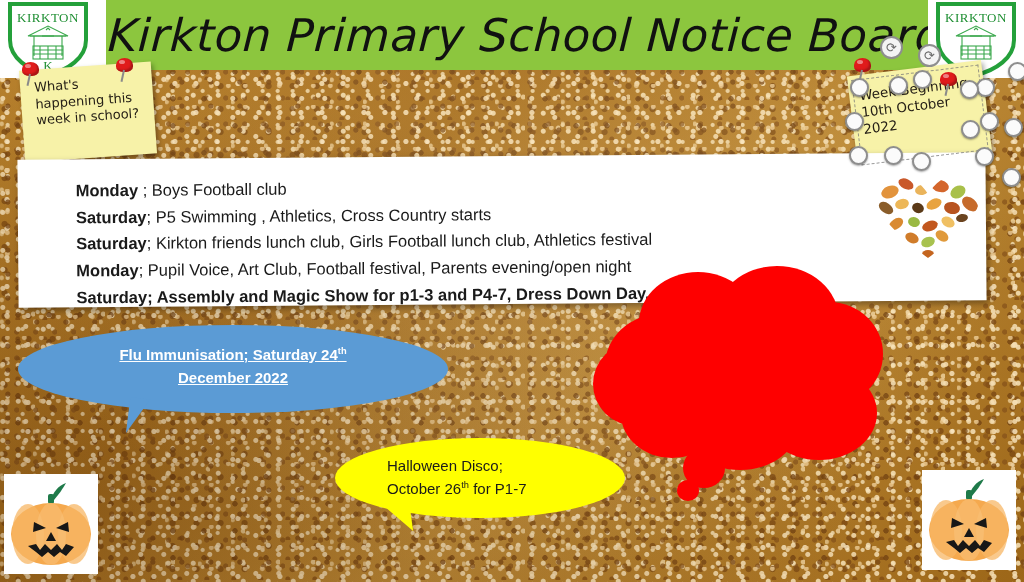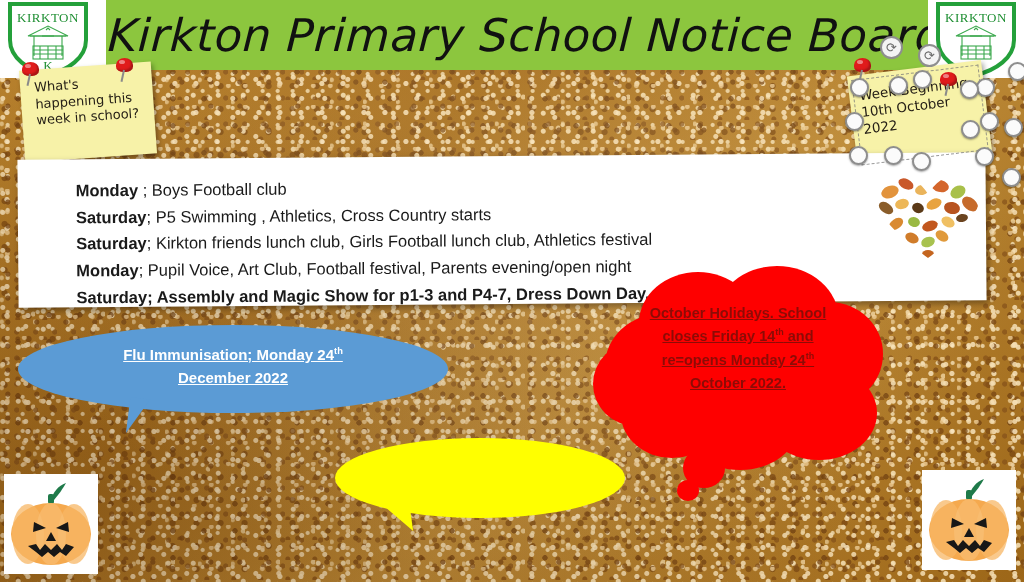--- a/index.html
+++ b/index.html
@@ -302,38 +302,36 @@
     <span class="lobe" style="left:54px;top:10px;width:118px;height:102px;"></span>
     <span class="lobe" style="left:130px;top:4px;width:124px;height:108px;"></span>
     <span class="lobe" style="left:190px;top:40px;width:108px;height:104px;"></span>
     <span class="lobe" style="left:176px;top:104px;width:116px;height:94px;"></span>
     <span class="lobe" style="left:96px;top:116px;width:118px;height:92px;"></span>
     <span class="lobe" style="left:36px;top:108px;width:102px;height:88px;"></span>
     <span class="lobe" style="left:8px;top:80px;width:86px;height:84px;"></span>
     <span class="lobe" style="left:72px;top:60px;width:160px;height:120px;"></span>
     <span class="drop" style="left:98px;top:186px;width:42px;height:40px;"></span>
     <span class="drop" style="left:92px;top:218px;width:22px;height:21px;"></span>
-    <div class="ctxt">
-      <span>October Holidays. School</span><br>
-      <span>closes Friday 14</span><span class="sup">th</span><span> and</span><br>
-      <span>re=opens Monday 24</span><span class="sup">th</span><br>
-      <span>October 2022.</span>
-    </div>
   </div>
 
   <div class="bubble-blue">
     <span class="tail"></span>
     <div class="txt">
-      <span>Flu Immunisation; Monday 24</span><span class="sup">th</span><br>
+      <span>Flu Immunisation; Saturday 24</span><span class="sup">th</span><br>
       <span>December 2022</span>
     </div>
   </div>
 
   <div class="bubble-yellow">
     <span class="tail"></span>
+    <div class="txt">
+      <span>Halloween Disco;</span><br>
+      <span>October 26</span><span class="sup">th</span><span> for P1-7</span>
+    </div>
   </div>
 
   <div class="pumpkin-card" id="pumpkin-left">
     <svg width="94" height="100" viewBox="0 0 94 100">
       <rect x="0" y="0" width="94" height="100" fill="#ffffff"></rect>
       <path d="M47 26 C49 18 54 12 62 9 C58 16 55 20 50 26 Z" fill="#1f7a4a"></path>
       <rect x="44" y="20" width="6" height="10" rx="2" fill="#1f7a4a"></rect>
       <ellipse cx="47" cy="60" rx="40" ry="31" fill="#f5a94e"></ellipse>
       <ellipse cx="24" cy="60" rx="16" ry="30" fill="#f7b765" opacity=".75"></ellipse>
       <ellipse cx="70" cy="60" rx="16" ry="30" fill="#f7b765" opacity=".75"></ellipse>

